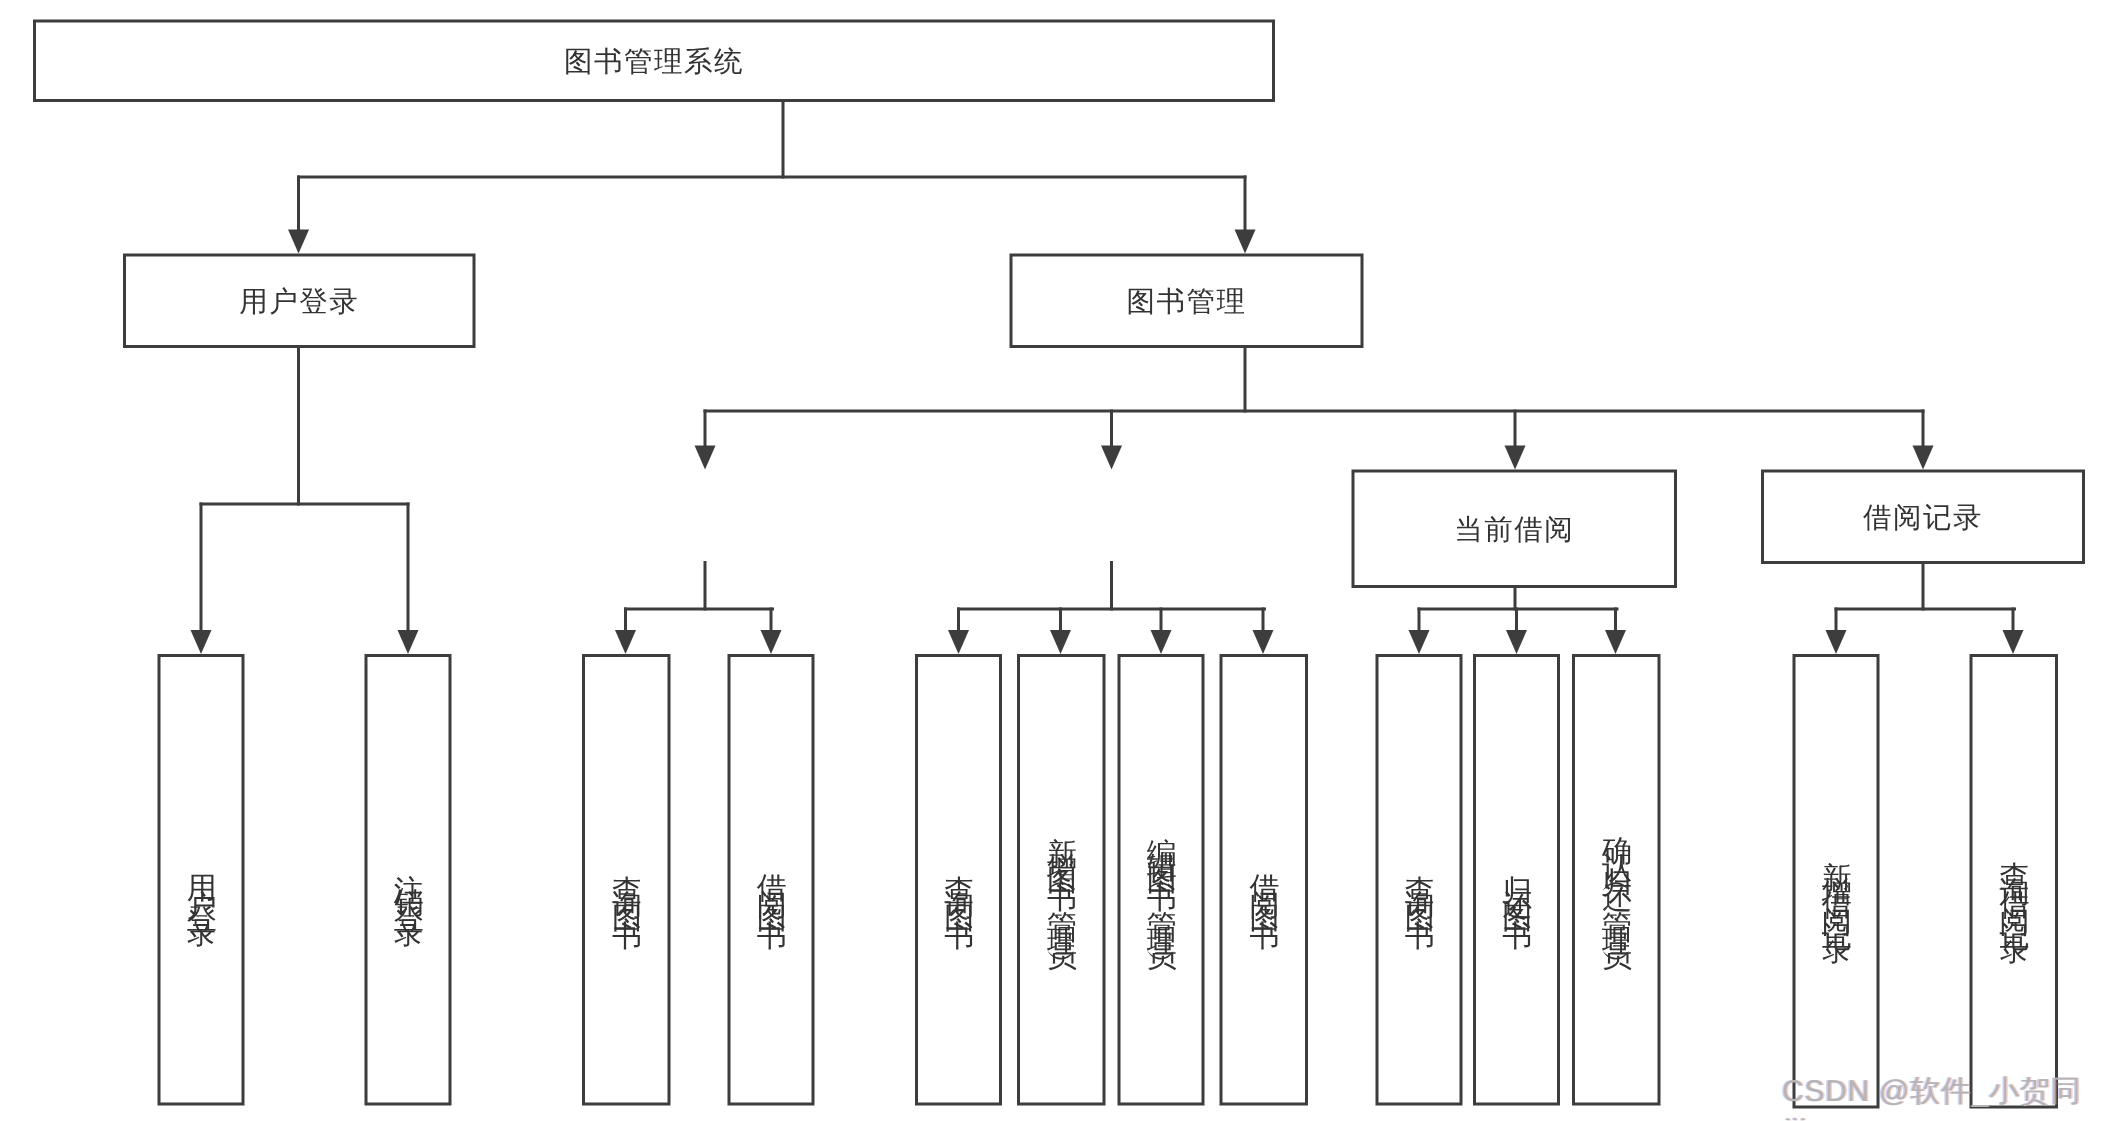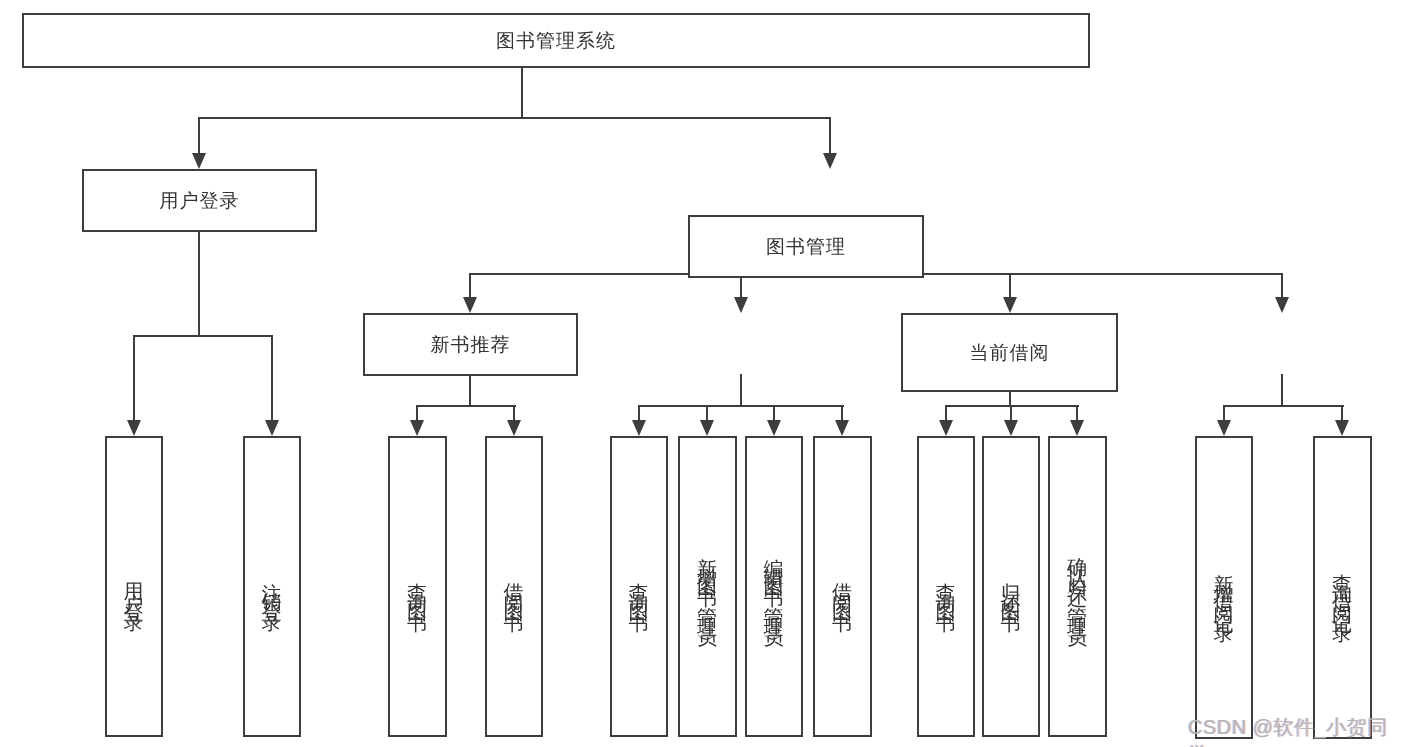--- a/index.html
+++ b/index.html
@@ -30,52 +30,52 @@
     position:absolute; left:1188px; top:714px; z-index:4;
     font-size:20px; color:#b5b5b5; letter-spacing:0.5px;
     text-shadow:1px 0 0 rgba(230,120,110,0.35), -1px 0 0 rgba(110,130,230,0.35);
   }
 </style>
 </head>
 <body>
 
 <div id="canvas">
 
-  <div class="node" style="left:22px; top:13px; width:1068px; height:55px;font-family:Liberation Serif, serif;">图书管理系统</div>
+  <div class="node" style="left:22px; top:13px; width:828px; height:55px;font-family:Liberation Serif, serif;">图书管理系统</div>
 
   <div class="vline" style="left:521px; top:66px; height:53px;"></div>
   <div class="hline" style="left:198px; top:117px; width:633px;"></div>
   <div class="vline" style="left:198px; top:117px; height:40px;"></div>
   <div class="arrow" style="left:192px; top:153px;"></div>
   <div class="vline" style="left:829px; top:117px; height:40px;"></div>
   <div class="arrow" style="left:823px; top:153px;"></div>
 
   <div class="node" style="left:82px; top:169px; width:235px; height:63px;">用户登录</div>
-  <div class="node" style="left:688px; top:169px; width:236px; height:63px;margin-top:46px;">图书管理</div>
+  <div class="node" style="left:673px; top:169px; width:236px; height:63px;">图书管理</div>
 
   <div class="vline" style="left:198px; top:230px; height:107px;"></div>
   <div class="hline" style="left:133px; top:335px; width:140px;"></div>
   <div class="vline" style="left:133px; top:335px; height:86px;"></div>
   <div class="arrow" style="left:127px; top:420px;"></div>
   <div class="vline" style="left:271px; top:335px; height:86px;"></div>
   <div class="arrow" style="left:265px; top:420px;"></div>
 
   <div class="vline" style="left:829px; top:230px; height:45px;"></div>
   <div class="hline" style="left:469px; top:273px; width:814px;"></div>
   <div class="vline" style="left:469px; top:273px; height:26px;"></div>
   <div class="arrow" style="left:463px; top:297px;"></div>
   <div class="vline" style="left:740px; top:273px; height:26px;"></div>
   <div class="arrow" style="left:734px; top:297px;"></div>
   <div class="vline" style="left:1009px; top:273px; height:26px;"></div>
   <div class="arrow" style="left:1003px; top:297px;"></div>
   <div class="vline" style="left:1281px; top:273px; height:26px;"></div>
   <div class="arrow" style="left:1275px; top:297px;"></div>
 
-  <div class="node" style="left:363px; top:313px; width:215px; height:63px;">新书推荐</div>
   <div class="node" style="left:901px; top:313px; width:217px; height:79px;">当前借阅</div>
+  <div class="node" style="left:1174px; top:313px; width:216px; height:63px;">借阅记录</div>
 
   <div class="vline" style="left:469px; top:374px; height:33px;"></div>
   <div class="hline" style="left:416px; top:405px; width:100px;"></div>
   <div class="vline" style="left:416px; top:405px; height:17px;"></div>
   <div class="arrow" style="left:410px; top:420px;"></div>
   <div class="vline" style="left:513px; top:405px; height:17px;"></div>
   <div class="arrow" style="left:507px; top:420px;"></div>
 
   <div class="vline" style="left:740px; top:374px; height:33px;"></div>
   <div class="hline" style="left:638px; top:405px; width:206px;"></div>

